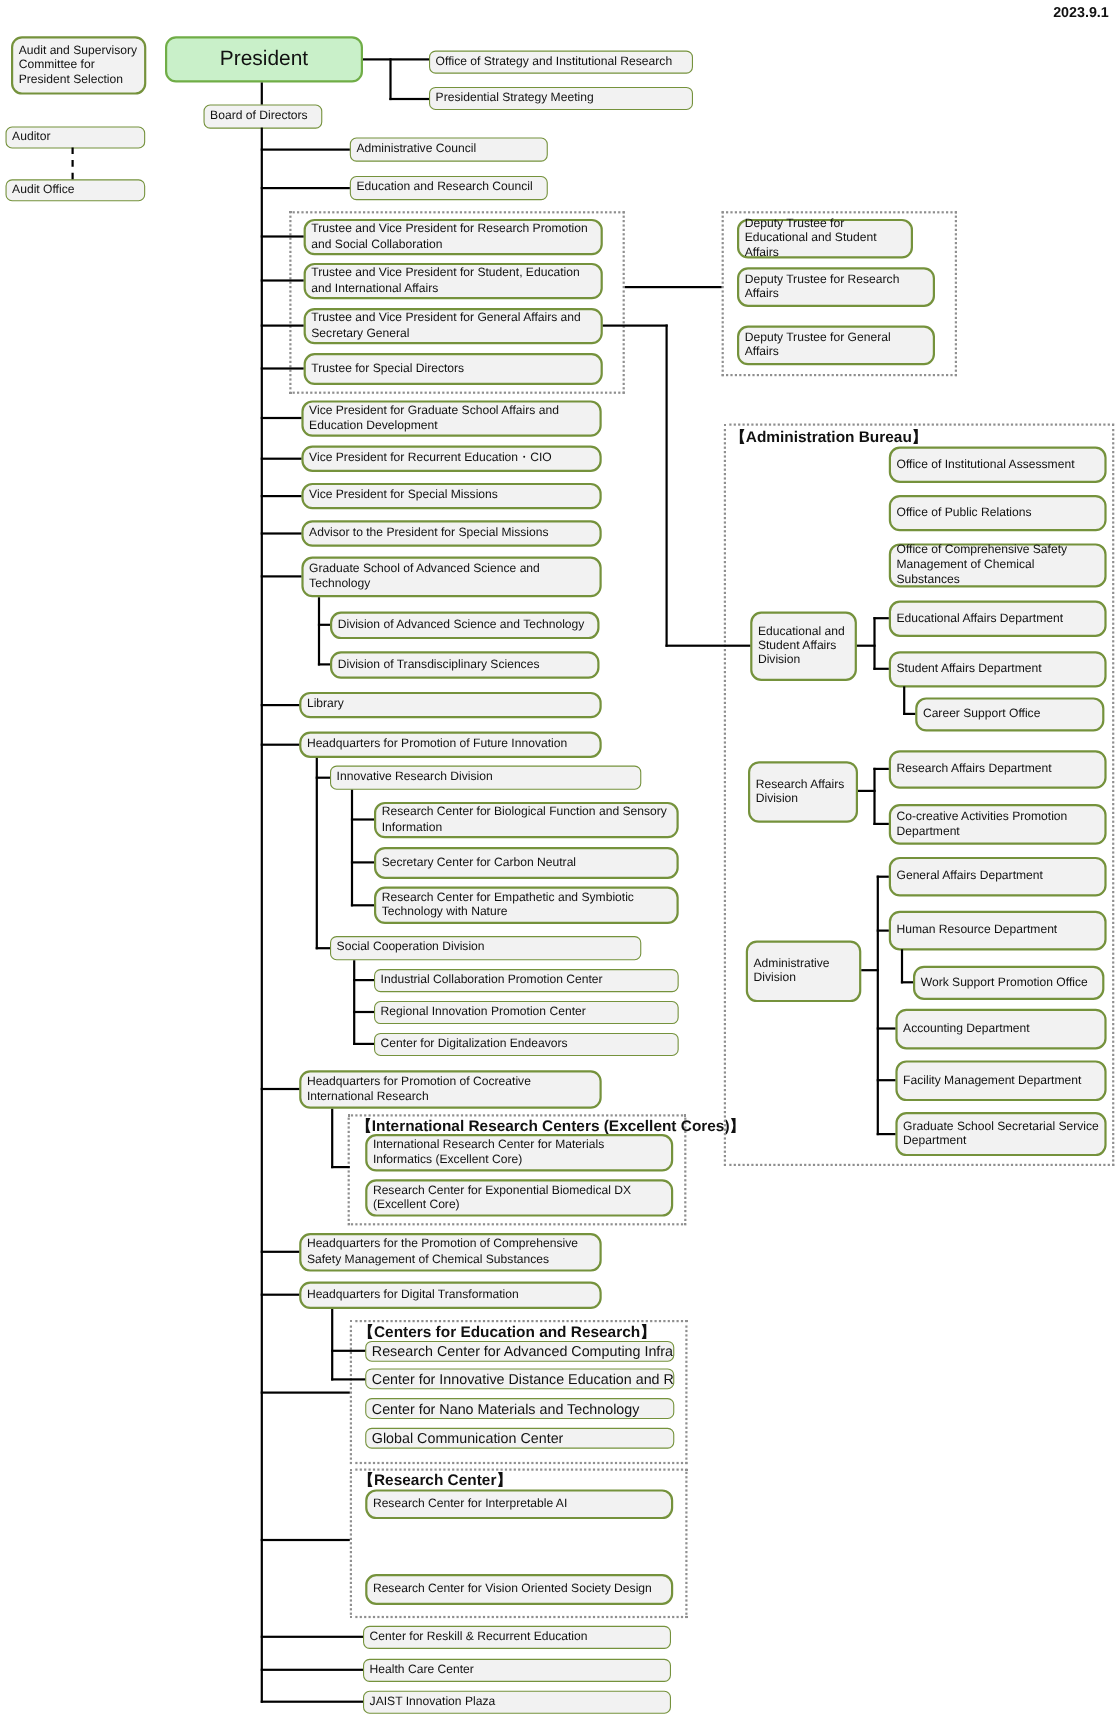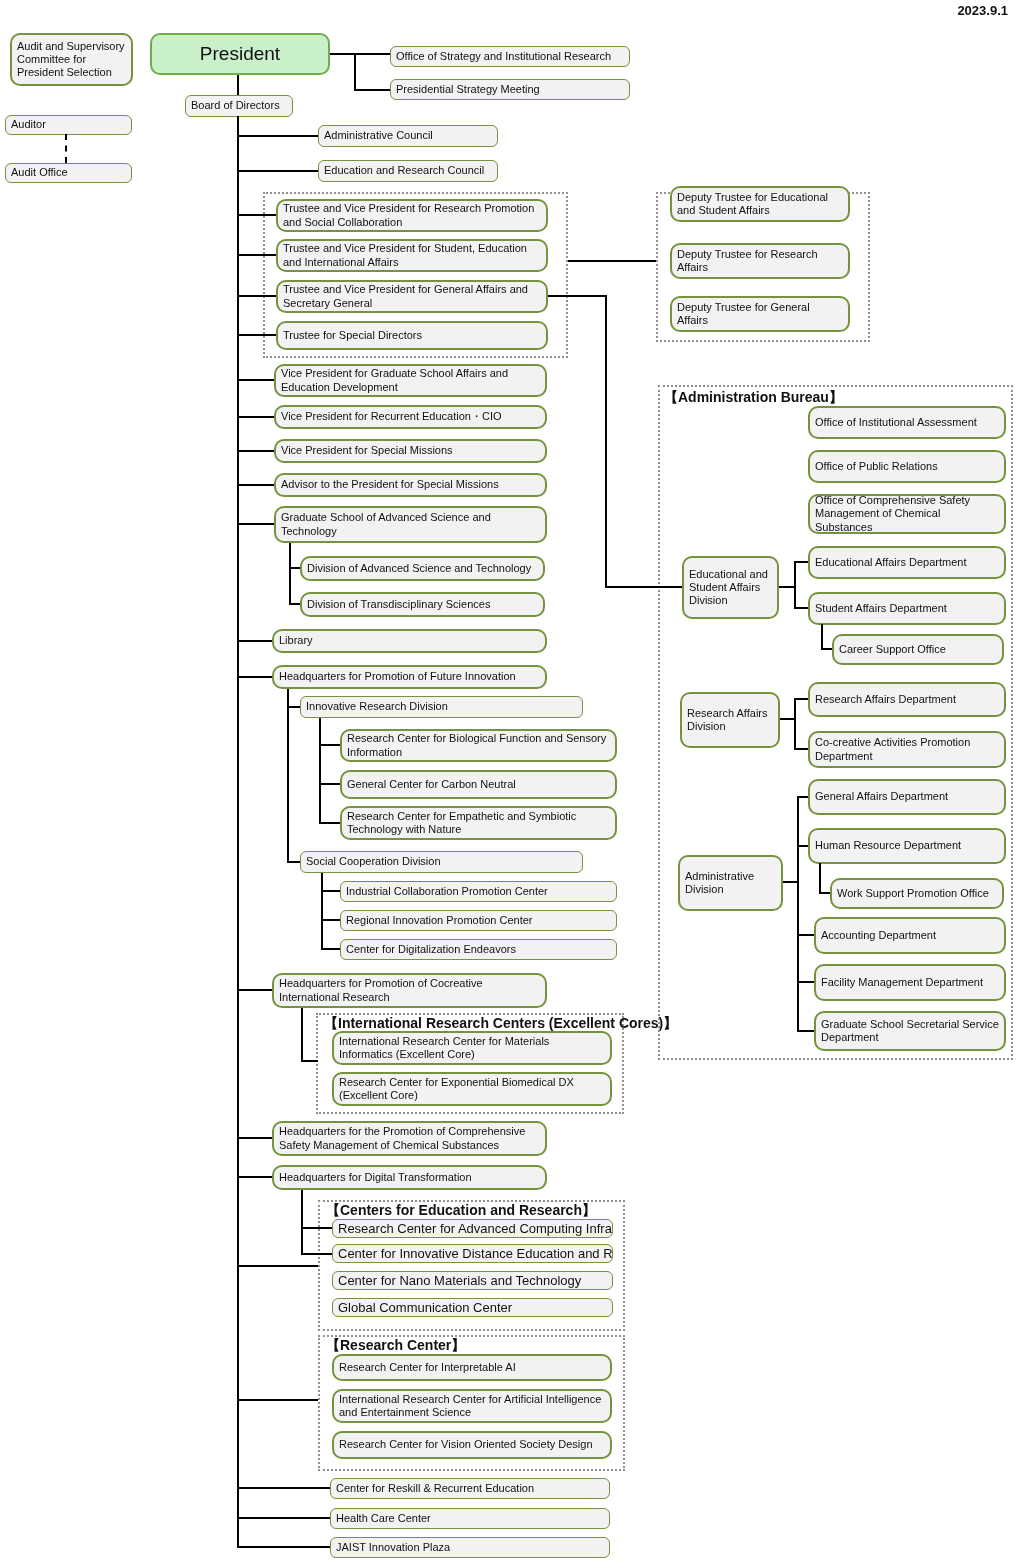--- a/index.html
+++ b/index.html
@@ -39,39 +39,39 @@
   <div class="box thin" style="left:318px;top:125px;width:180px;height:22px;">Administrative Council</div>
   <div class="box thin" style="left:318px;top:160px;width:180px;height:22px;">Education and Research Council</div>
 
   <div class="dotted" style="left:263px;top:192px;width:305px;height:166px;"></div>
   <div class="box thick" style="left:276px;top:199px;width:272px;height:33px;">Trustee and Vice President for Research Promotion and Social Collaboration</div>
   <div class="box thick" style="left:276px;top:239px;width:272px;height:33px;">Trustee and Vice President for Student, Education and International Affairs</div>
   <div class="box thick" style="left:276px;top:280px;width:272px;height:33px;">Trustee and Vice President for General Affairs and Secretary General</div>
   <div class="box thick" style="left:276px;top:321px;width:272px;height:29px;">Trustee for Special Directors</div>
 
   <div class="dotted" style="left:656px;top:192px;width:214px;height:150px;"></div>
-  <div class="box thick" style="left:670px;top:186px;width:180px;height:36px;">Deputy Trustee for Educational and Student Affairs</div>
+  <div class="box thick" style="left:670px;top:199px;width:160px;height:36px;">Deputy Trustee for Educational and Student Affairs</div>
   <div class="box thick" style="left:670px;top:243px;width:180px;height:36px;">Deputy Trustee for Research Affairs</div>
   <div class="box thick" style="left:670px;top:296px;width:180px;height:36px;">Deputy Trustee for General Affairs</div>
 
   <div class="box thick" style="left:274px;top:364px;width:273px;height:33px;">Vice President for Graduate School Affairs and Education Development</div>
   <div class="box thick" style="left:274px;top:405px;width:273px;height:24px;">Vice President for Recurrent Education・CIO</div>
   <div class="box thick" style="left:274px;top:439px;width:273px;height:24px;">Vice President for Special Missions</div>
   <div class="box thick" style="left:274px;top:473px;width:273px;height:24px;">Advisor to the President for Special Missions</div>
 
   <div class="box thick" style="left:274px;top:506px;width:273px;height:37px;">Graduate School of Advanced Science and Technology</div>
   <div class="box thick" style="left:300px;top:556px;width:245px;height:25px;">Division of Advanced Science and Technology</div>
   <div class="box thick" style="left:300px;top:592px;width:245px;height:25px;">Division of Transdisciplinary Sciences</div>
 
   <div class="box thick" style="left:272px;top:629px;width:275px;height:24px;">Library</div>
 
   <div class="box thick" style="left:272px;top:665px;width:275px;height:24px;">Headquarters for Promotion of Future Innovation</div>
   <div class="box thin" style="left:300px;top:696px;width:283px;height:22px;">Innovative Research Division</div>
   <div class="box thick" style="left:340px;top:729px;width:277px;height:33px;">Research Center for Biological Function and Sensory Information</div>
-  <div class="box thick" style="left:340px;top:770px;width:277px;height:29px;">General Center for Carbon Neutral</div>
+  <div class="box thick" style="left:340px;top:770px;width:277px;height:29px;">Secretary Center for Carbon Neutral</div>
   <div class="box thick" style="left:340px;top:806px;width:277px;height:34px;">Research Center for Empathetic and Symbiotic Technology with Nature</div>
   <div class="box thin" style="left:300px;top:851px;width:283px;height:22px;">Social Cooperation Division</div>
   <div class="box thin" style="left:340px;top:881px;width:277px;height:21px;">Industrial Collaboration Promotion Center</div>
   <div class="box thin" style="left:340px;top:910px;width:277px;height:21px;">Regional Innovation Promotion Center</div>
   <div class="box thin" style="left:340px;top:939px;width:277px;height:21px;">Center for Digitalization Endeavors</div>
 
   <div class="box thick" style="left:272px;top:973px;width:275px;height:35px;">Headquarters for Promotion of Cocreative International Research</div>
   <div class="dotted" style="left:316px;top:1013px;width:308px;height:101px;"></div>
   <div class="glabel" style="left:324px;top:1016px;">【International Research Centers (Excellent Cores)】</div>
   <div class="box thick" style="left:332px;top:1031px;width:280px;height:34px;">International Research Center for Materials Informatics (Excellent Core)</div>
@@ -83,21 +83,20 @@
   <div class="dotted" style="left:318px;top:1200px;width:307px;height:131px;"></div>
   <div class="glabel" style="left:326px;top:1203px;">【Centers for Education and Research】</div>
   <div class="box thin nowrapSmall" style="left:332px;top:1219px;width:281px;height:19px;">Research Center for Advanced Computing Infrastructure</div>
   <div class="box thin nowrapSmall" style="left:332px;top:1244px;width:281px;height:19px;">Center for Innovative Distance Education and Research</div>
   <div class="box thin nowrapSmall" style="left:332px;top:1271px;width:281px;height:19px;">Center for Nano Materials and Technology</div>
   <div class="box thin nowrapSmall" style="left:332px;top:1298px;width:281px;height:19px;">Global Communication Center</div>
 
   <div class="dotted" style="left:318px;top:1335px;width:307px;height:136px;"></div>
   <div class="glabel" style="left:326px;top:1338px;">【Research Center】</div>
   <div class="box thick" style="left:332px;top:1354px;width:280px;height:27px;">Research Center for Interpretable AI</div>
-  <div class="box thick" style="left:332px;top:1389px;width:280px;height:34px;">International Research Center for Artificial Intelligence and Entertainment Science</div>
   <div class="box thick" style="left:332px;top:1431px;width:280px;height:28px;">Research Center for Vision Oriented Society Design</div>
 
   <div class="box thin" style="left:330px;top:1478px;width:280px;height:21px;">Center for Reskill &amp; Recurrent Education</div>
   <div class="box thin" style="left:330px;top:1508px;width:280px;height:21px;">Health Care Center</div>
   <div class="box thin" style="left:330px;top:1537px;width:280px;height:21px;">JAIST Innovation Plaza</div>
 
   <div class="dotted" style="left:658px;top:385px;width:355px;height:675px;"></div>
   <div class="glabel" style="left:664px;top:390px;">【Administration Bureau】</div>
   <div class="box thick" style="left:808px;top:406px;width:198px;height:33px;">Office of Institutional Assessment</div>
   <div class="box thick" style="left:808px;top:450px;width:198px;height:33px;">Office of Public Relations</div>

